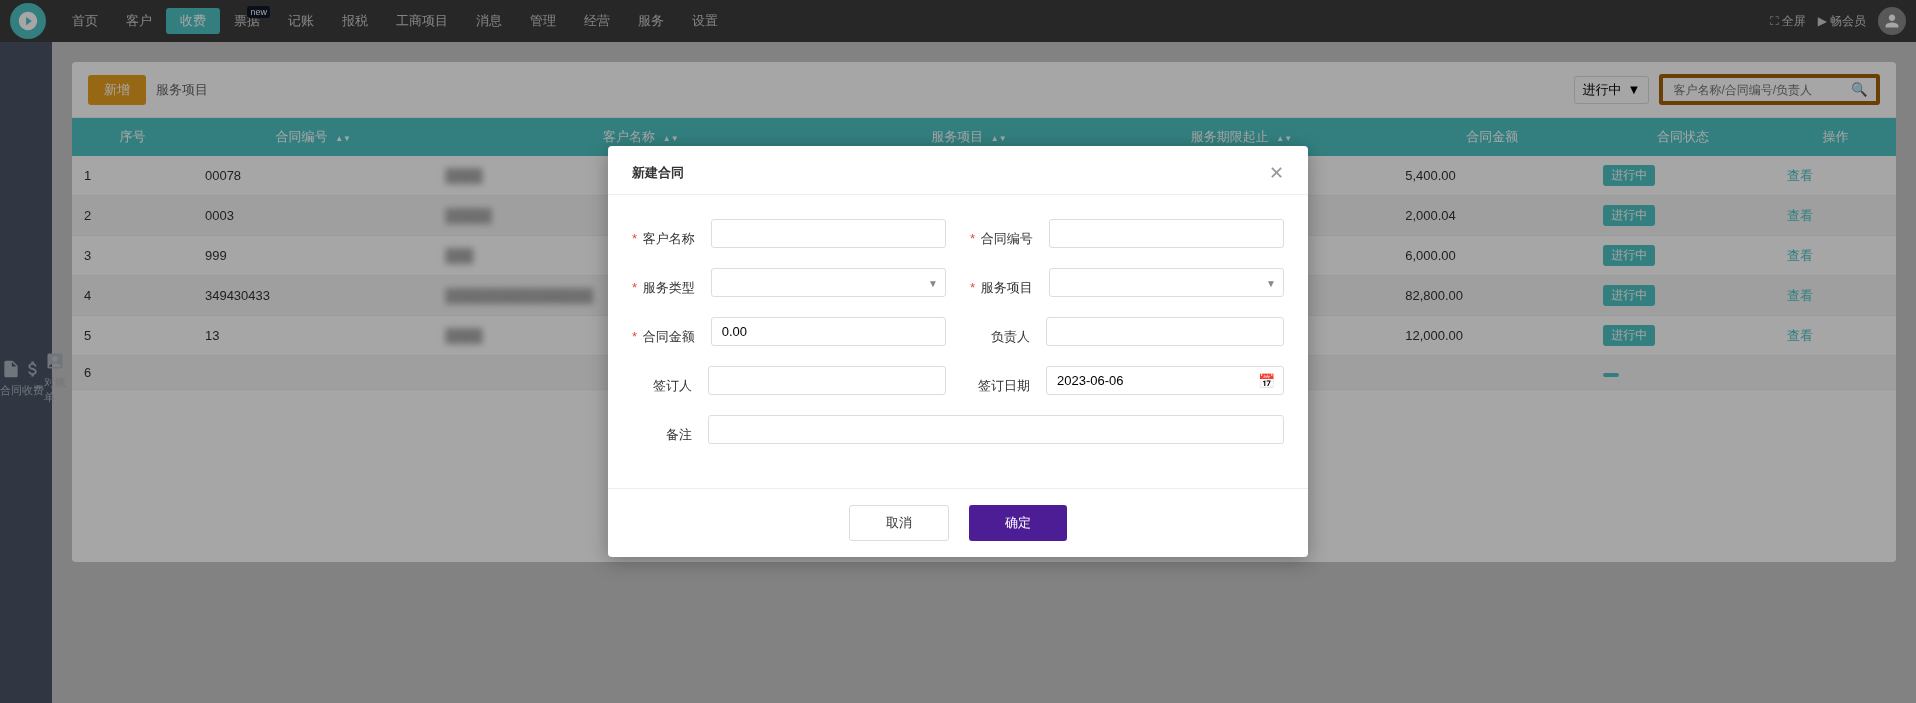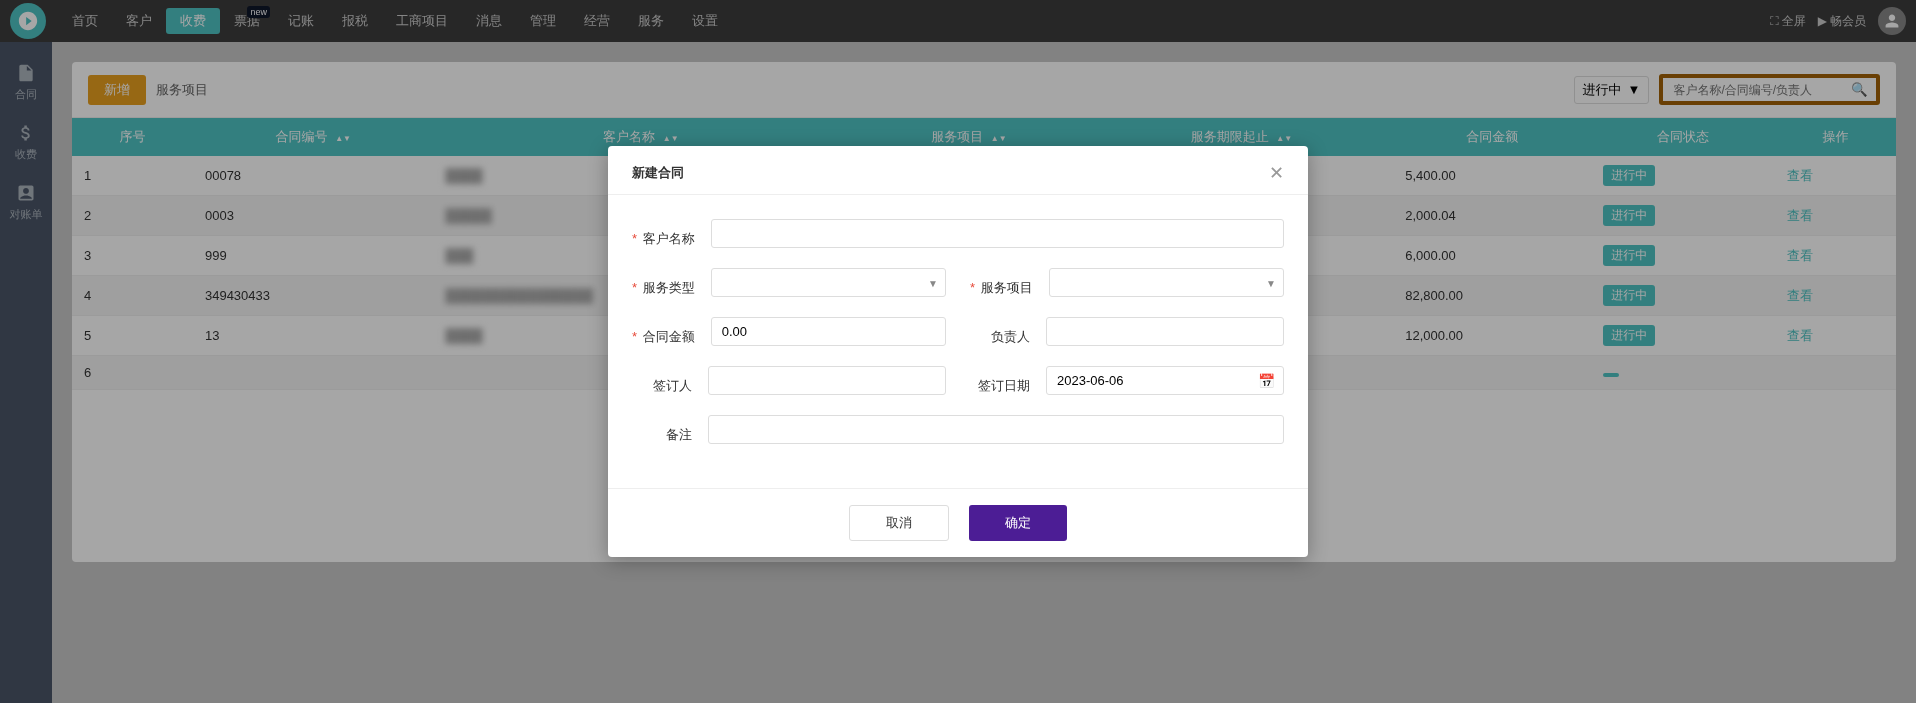--- a/index.html
+++ b/index.html
@@ -33,21 +33,21 @@
     }
     .top-nav .nav-right .avatar {
       width: 28px; height: 28px; border-radius: 50%;
       background: #888; display: flex; align-items: center; justify-content: center;
       color: #fff; cursor: pointer;
     }
 
     
     .left-sidebar {
       position: fixed; top: 42px; left: 0; bottom: 0; width: 52px;
-      background: #4a5568; display: flex; flex-direction: column; align-items: center;
+      background: #4a5568; display: flex; flex-direction: row; align-items: center;
       padding-top: 10px; z-index: 99;
     }
     .sidebar-item {
       display: flex; flex-direction: column; align-items: center;
       padding: 10px 0; width: 100%; cursor: pointer; color: #adb5bd; font-size: 11px; gap: 3px;
     }
     .sidebar-item .sidebar-icon {
       width: 22px; height: 22px; display: flex; align-items: center; justify-content: center;
     }
 
@@ -355,20 +355,27 @@
     <div class="modal-body">
 
       <div class="form-row">
         <div class="form-group">
           <label class="form-label">
             <span class="required-mark">*</span>
             <span>客户名称</span>
           </label>
           <input class="form-input" type="text" style="">
         </div>
+        <div class="form-group">
+          <label class="form-label">
+            <span class="required-mark">*</span>
+            <span>合同编号</span>
+          </label>
+          <input class="form-input" type="text" style="">
+        </div>
       </div>
 
       <div class="form-row">
         <div class="form-group">
           <label class="form-label">
             <span class="required-mark">*</span>
             <span>服务类型</span>
           </label>
           <div class="form-select-wrap">
             <select>

